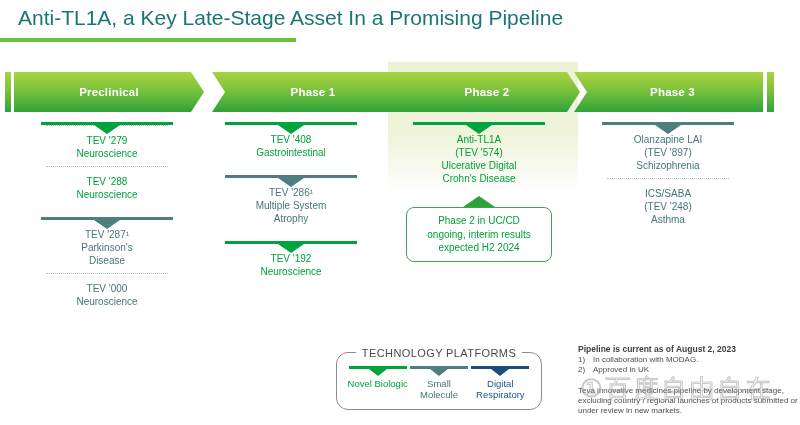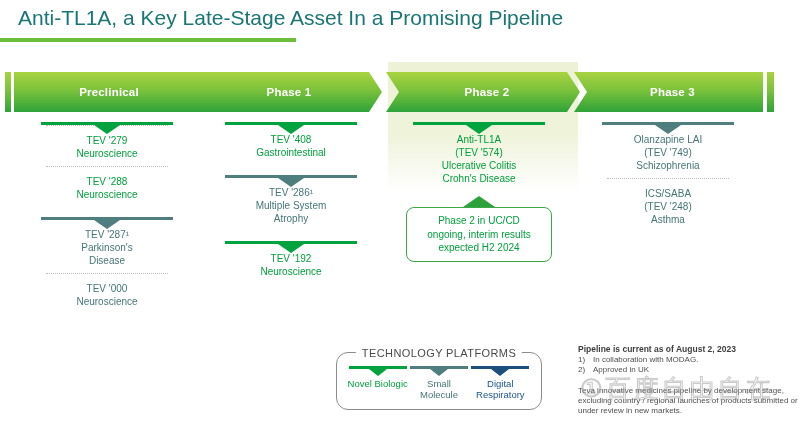--- a/index.html
+++ b/index.html
@@ -11,21 +11,21 @@
   .title { position:absolute; left:18px; top:6px; font-size:21px; color:#1a7575; white-space:nowrap; }
   .underline { position:absolute; left:0; top:38px; width:296px; height:4px; background:#6cbf3c; }
 
   .highlight { position:absolute; left:388px; top:62px; width:190px; height:130px;
                background:linear-gradient(180deg,#edf2d6 0%,#eef3da 55%,rgba(238,243,218,0) 100%); }
 
   .band { position:absolute; left:0; top:72px; width:800px; height:40px; }
   .seg { position:absolute; top:0; height:40px; display:flex; align-items:center; justify-content:center;
          color:#fff; font-weight:bold; font-size:11.5px; letter-spacing:0.2px; }
   .s0 { left:14px;  width:190px; clip-path:polygon(0 0, calc(100% - 13px) 0, 100% 50%, calc(100% - 13px) 100%, 0 100%); }
-  .s1 { left:188px; width:194px; clip-path:polygon(0 0, calc(100% - 13px) 0, 100% 50%, calc(100% - 13px) 100%, 0 100%, 13px 50%); padding-left:8px;text-align:right; }
+  .s1 { left:212px; width:194px; clip-path:polygon(0 0, calc(100% - 13px) 0, 100% 50%, calc(100% - 13px) 100%, 0 100%, 13px 50%); padding-left:8px;text-align:right; }
   .s2 { left:386px; width:194px; clip-path:polygon(0 0, calc(100% - 13px) 0, 100% 50%, calc(100% - 13px) 100%, 0 100%, 13px 50%); padding-left:8px; }
   .s3 { left:574px; width:189px; clip-path:polygon(0 0, 100% 0, 100% 100%, 0 100%, 13px 50%); padding-left:8px; }
   .edge { position:absolute; top:72px; height:40px; }
   .edge.left  { left:5px;  width:6px; }
   .edge.right { left:767px; width:7px; }
 
   .col { position:absolute; top:120px; width:160px; display:flex; flex-direction:column; align-items:center; }
   .c0 { left:27px; } .c1 { left:211px; } .c2 { left:399px; } .c3 { left:588px; }
 
   .pbar { width:132px; height:3px; position:relative; margin-top:2px; }
@@ -142,37 +142,37 @@
         <div>Neuroscience</div>
       </div>
     </div>
   <div class="col c2">
       <div class="pbar" style="background: rgb(0, 163, 62);">
         <div class="ptri" style="border-top-color: rgb(0, 163, 62);"></div>
       </div>
       <div class="item" style="color: rgb(0, 160, 60);">
         <div>Anti-TL1A</div>
         <div>(TEV '574)</div>
-        <div>Ulcerative Colitis</div>
+        <div>Ulcerative Digital</div>
         <div>Crohn's Disease</div>
       </div>
       <div class="callout-tri"></div>
       <div class="callout-box" style="color: rgb(0, 160, 60);">
         <div>Phase 2 in UC/CD</div>
         <div>ongoing, interim results</div>
         <div>expected H2 2024</div>
       </div>
     </div>
   <div class="col c3">
       <div class="pbar" style="background: rgb(79, 126, 127);">
         <div class="ptri" style="border-top-color: rgb(79, 126, 127);"></div>
       </div>
       <div class="item" style="color: rgb(71, 117, 119);">
         <div>Olanzapine LAI</div>
-        <div>(TEV '749)</div>
+        <div>(TEV '897)</div>
         <div>Schizophrenia</div>
       </div>
       <div class="sep"></div>
       <div class="item" style="color: rgb(71, 117, 119);">
         <div>ICS/SABA</div>
         <div>(TEV '248)</div>
         <div>Asthma</div>
       </div>
     </div>
 

